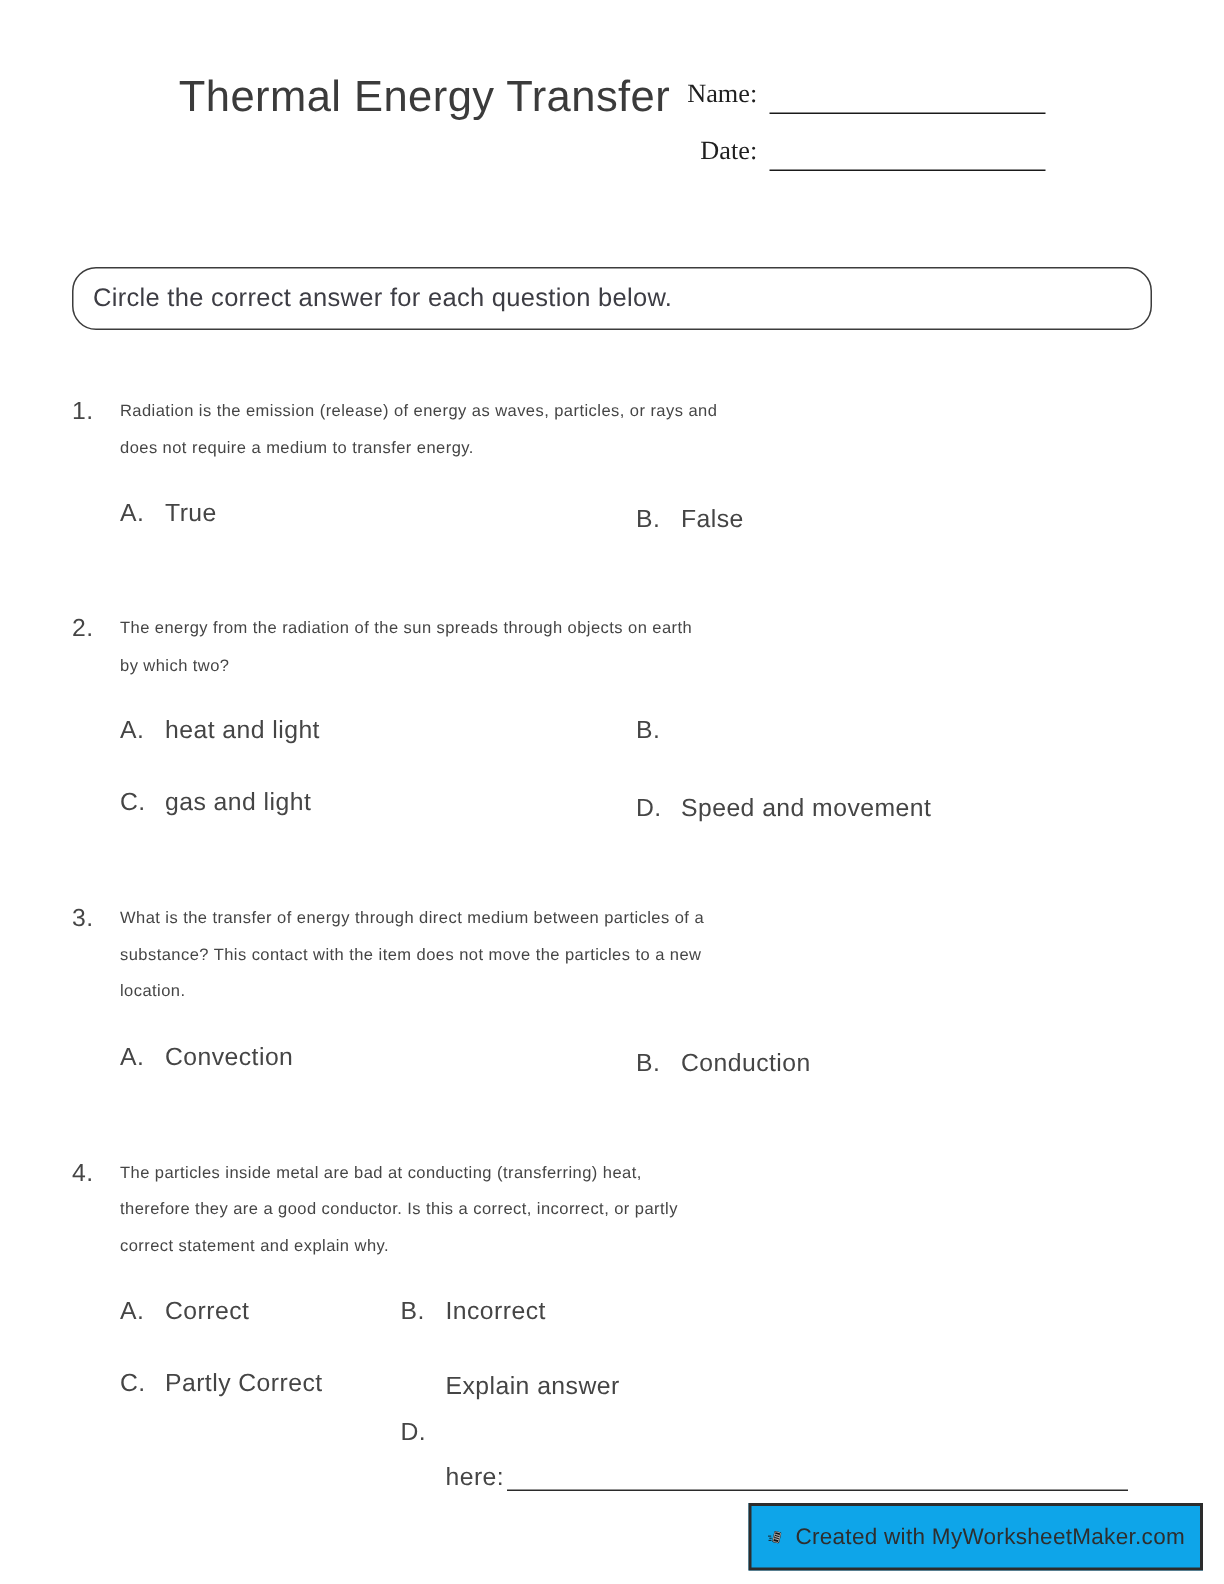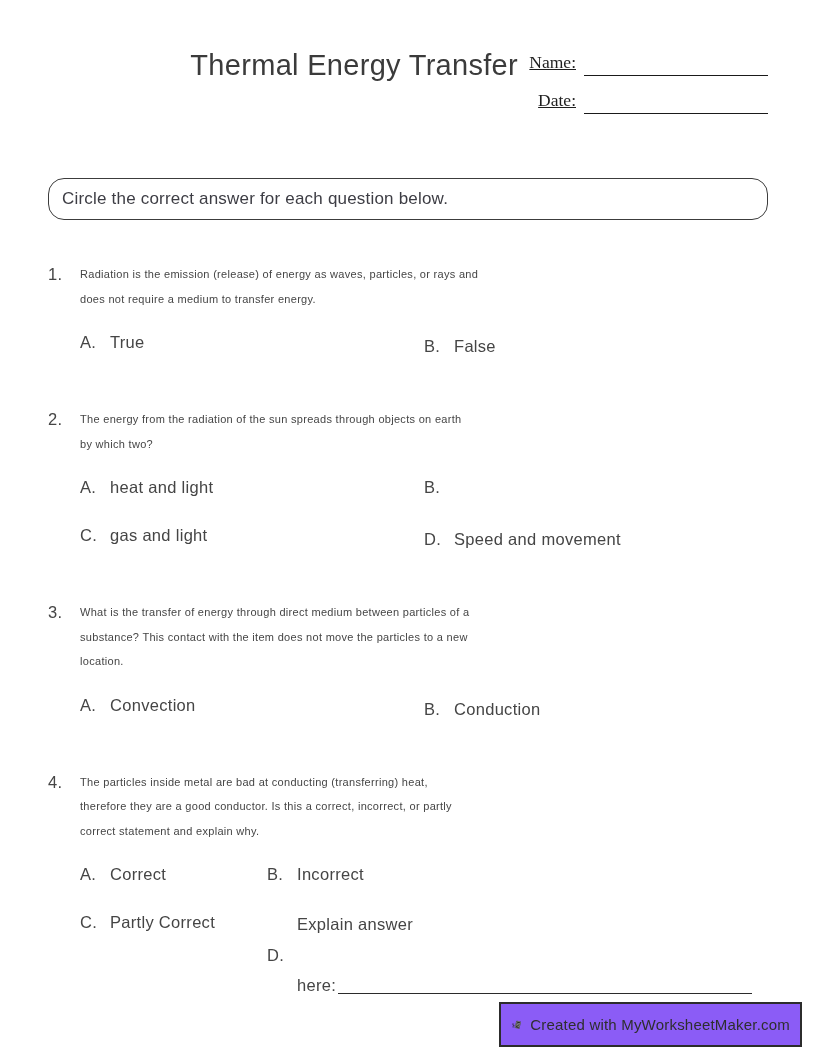--- a/index.html
+++ b/index.html
@@ -3,28 +3,28 @@
 <meta charset="utf-8">
 <style>
   html,body{margin:0;padding:0;background:#ffffff;}
   .page{
     width:816px;height:1056px;box-sizing:border-box;
     padding:46px 48px 0 48px;position:relative;background:#fff;
     font-family:"Liberation Sans","DejaVu Sans",sans-serif;
     color:#454545;overflow:hidden;
   }
   
-  .header{display:flex;justify-content:flex-end;align-items:flex-start;}
+  .header{display:flex;justify-content:center;align-items:flex-start;}
   .title{margin:0;font-size:29px;line-height:38px;font-weight:400;color:#3b3b3b;letter-spacing:0.3px;}
   .id-block{width:250px;padding-top:4px;}
   .id-row{display:flex;height:26px;margin-bottom:12px;}
   .id-label{
     font-family:"Liberation Serif","DejaVu Serif",serif;
     font-size:17.5px;line-height:24px;color:#1f1f1f;
-    width:58px;text-align:right;flex:none;text-decoration:underline;
+    width:58px;text-align:right;flex:none;
   }
   .fill-line{flex:1;border-bottom:1.4px solid #1a1a1a;margin-left:8px;}
   
   .instructions{
     margin-top:52px;border:1.5px solid #3c3c3c;border-radius:16px;
     padding:9px 13px;font-size:17px;line-height:22px;color:#3d3d44;letter-spacing:0.2px;
   }
   
   .question{display:flex;margin-top:51px;}
   .question.first{margin-top:42px;}
@@ -38,21 +38,21 @@
   .letter{width:30px;flex:none;}
   .off4{margin-top:4px;}
   .option-explain{align-items:center;margin-right:16px;}
   .explain{flex:1;min-width:0;}
   .explain-l1,.explain-l2{font-size:16.5px;line-height:24px;letter-spacing:0.3px;}
   .explain-l2{display:flex;margin-top:37px;}
   .explain-blank{flex:1;border-bottom:1.4px solid #2b2b2b;margin-left:2px;margin-bottom:3px;align-self:flex-end;}
   
   .footer-badge{
     position:absolute;left:499px;top:1002px;width:303px;height:45px;box-sizing:border-box;
-    border:2px solid #2c2c2c;display:flex;align-items:center;padding:0 10px 0 11px;gap:9px;background:#8b5cf6;
+    border:2px solid #2c2c2c;display:flex;align-items:center;padding:0 10px 0 11px;gap:9px;background:#0ea5e9;
   }
   .footer-text{font-size:15px;color:#2e2e2e;letter-spacing:0.2px;white-space:nowrap;}
 </style>
 </head>
 <body>
 
 <div class="page">
 
   <div class="header">
     <h1 class="title">Thermal Energy Transfer</h1>

